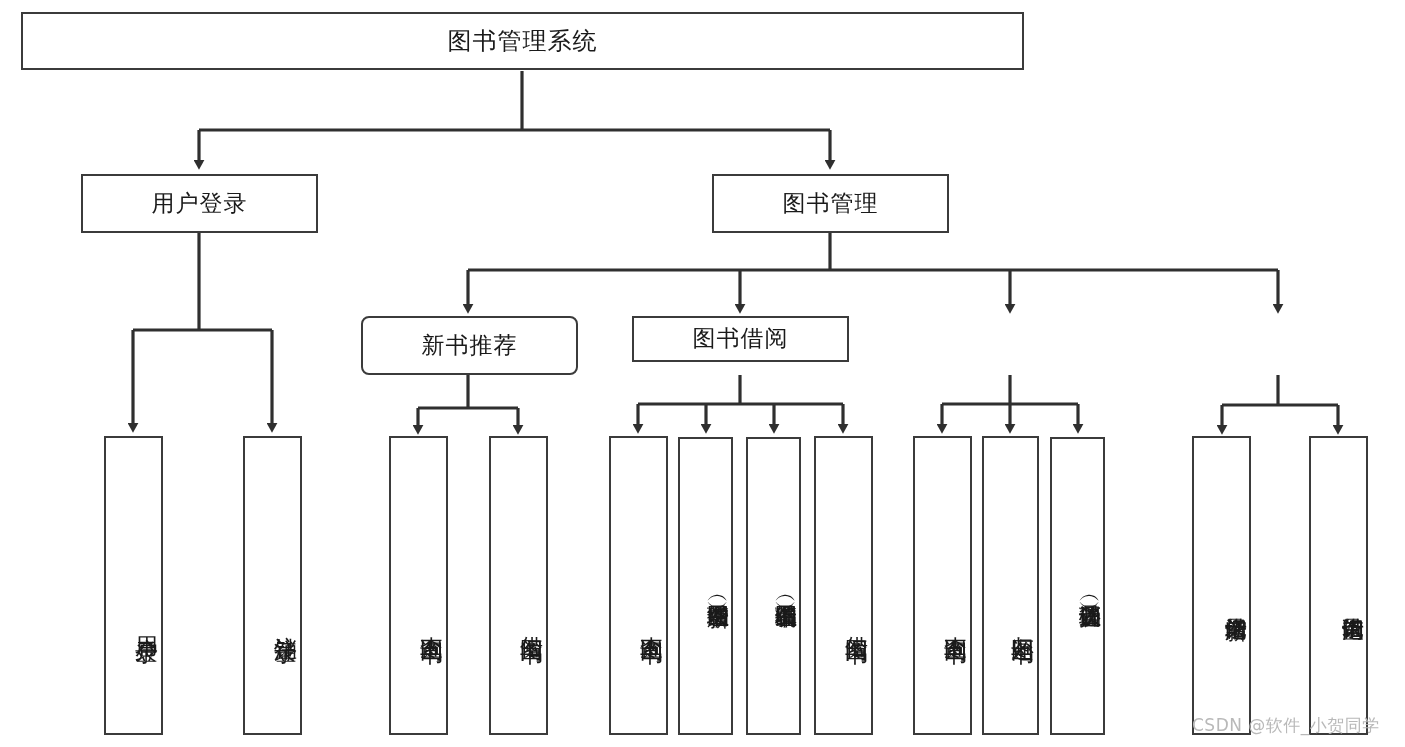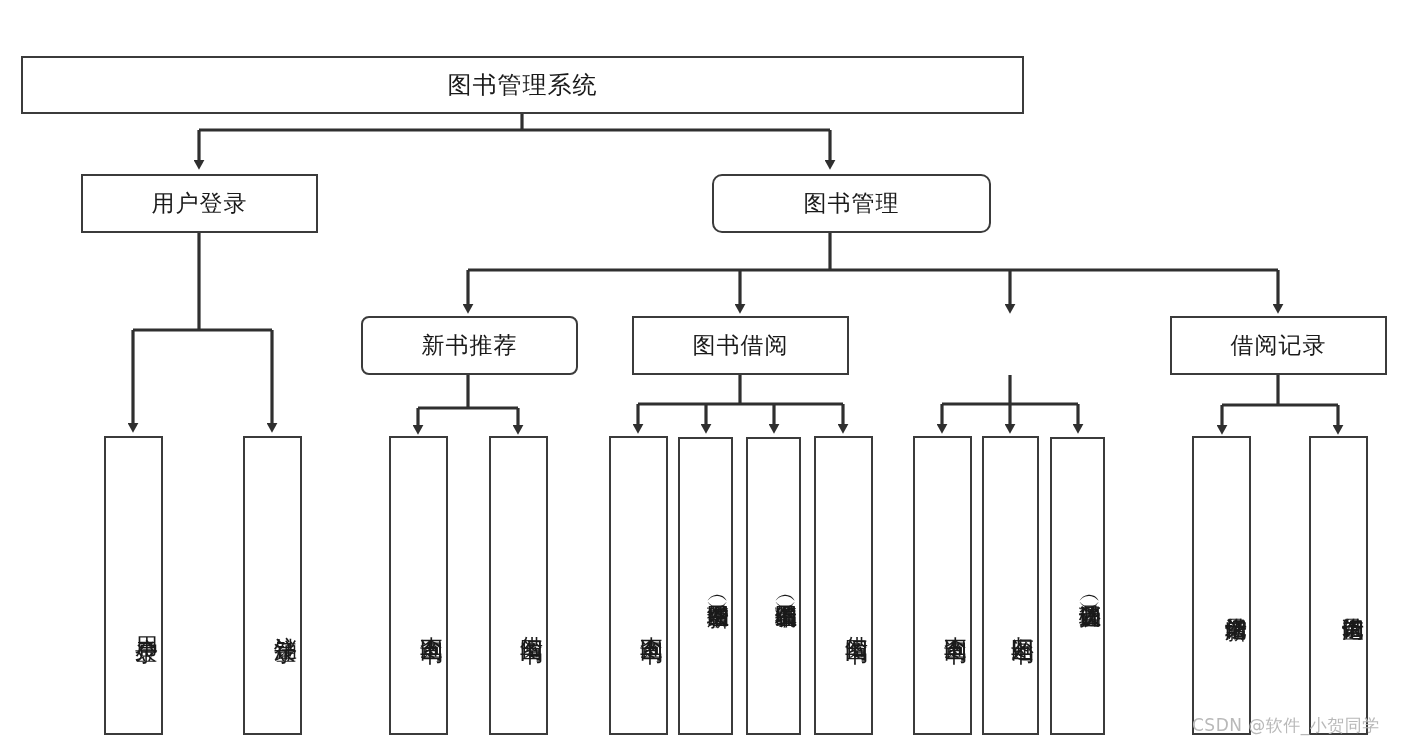--- a/index.html
+++ b/index.html
@@ -37,21 +37,20 @@
     justify-content: center;
     overflow: hidden;
   }
   .node.h {
     font-size: 23px;
     line-height: 1.1;
     letter-spacing: 1px;
   }
   .node.root {
     font-size: 24px;
-    margin-top: 44px;
   }
   .node.v {
     writing-mode: vertical-rl;
     text-orientation: upright;
     align-items: flex-start;
     justify-content: center;
     padding-top: 8px;
     font-size: 23px;
     line-height: 1.22;
     letter-spacing: 2px;
@@ -132,32 +131,29 @@
     </g>
   </svg>
 
   <div class="node h root" style="left:21px; top:12px; width:1003px; height:58px;">
     <span class="lbl">图书管理系统</span>
   </div>
 
   <div class="node h" style="left:81px; top:174px; width:237px; height:59px;">
     <span class="lbl">用户登录</span>
   </div>
-  <div class="node h" style="left:712px; top:174px; width:279px; height:59px;border-radius:10px;">
+  <div class="node h" style="left:712px; top:174px; width:237px; height:59px;">
     <span class="lbl">图书管理</span>
   </div>
 
   <div class="node h" style="left:361px; top:316px; width:217px; height:59px;border-radius:8px;">
     <span class="lbl">新书推荐</span>
   </div>
-  <div class="node h" style="left:632px; top:316px; width:217px; height:59px;">
+  <div class="node h" style="left:632px; top:316px; width:217px; height:46px;">
     <span class="lbl">图书借阅</span>
-  </div>
-  <div class="node h" style="left:1170px; top:316px; width:217px; height:59px;">
-    <span class="lbl">借阅记录</span>
   </div>
 
   <div class="node v" style="left:104px; top:436px; width:59px; height:299px; padding-top:72px;">
     <span class="lbl">用户登录</span>
   </div>
   <div class="node v" style="left:243px; top:436px; width:59px; height:299px; padding-top:72px;">
     <span class="lbl">注销登录</span>
   </div>
 
   <div class="node v" style="left:389px; top:436px; width:59px; height:299px; padding-top:72px;">

